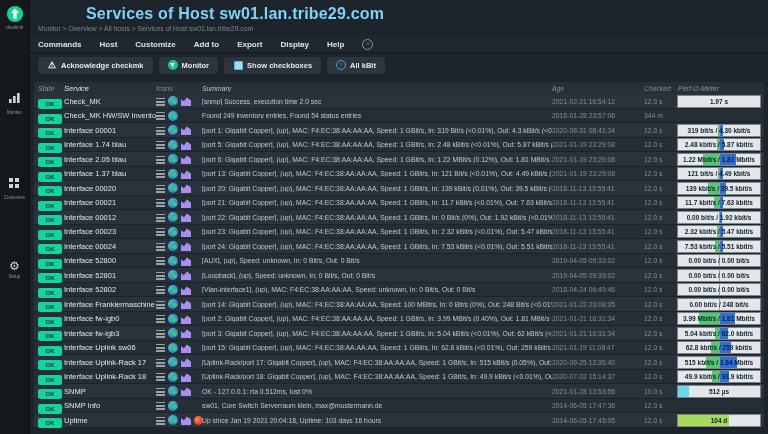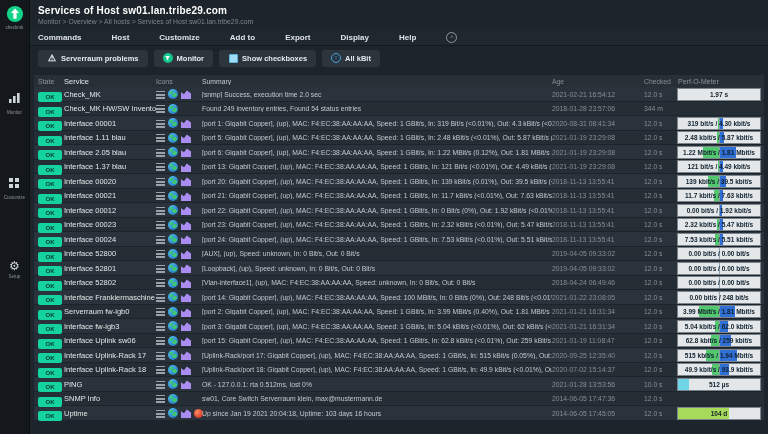--- a/index.html
+++ b/index.html
@@ -13,44 +13,44 @@
   .logo svg { width:18px; height:18px; display:block; margin:0 auto; }
   .side-label { font-size:4.5px; color:#8b949b; text-align:center; margin-top:2px; white-space:nowrap; }
   .side-item { text-align:center; cursor:pointer; }
   .side-item.first { margin-top:52px; }
   .side-item + .side-item { margin-top:60px; }
   .side-ico { display:block; margin:0 auto; }
 
   
   .main { flex:1; display:flex; flex-direction:column; min-width:0; }
   .hdr { padding:5px 0 0 8px; }
-  .title { font-size:10px; font-weight:bold; color:#ffffff; letter-spacing:.2px; }
+  .title { font-size:16px; font-weight:bold; color:#7dd3fc; letter-spacing:.2px;margin-left:48px; }
   .breadcrumb { font-size:6.8px; color:#7e868d; margin-top:2px; }
 
-  .menubar { display:flex; align-items:center; gap:30px; height:17px; padding-left:8px;
+  .menubar { display:flex; align-items:center; gap:18px; height:17px; padding-left:8px;
              margin-top:4px; background:#20282f; border-bottom:1px solid #12181e; }
   .menu-item { font-size:8px; font-weight:bold; color:#dde2e6; cursor:pointer; }
   .collapse { width:11px; height:11px; border:1px solid #8d969d; border-radius:50%;
               color:#8d969d; font-size:7px; line-height:9px; text-align:center; cursor:pointer; }
 
   .toolbar { display:flex; gap:6px; align-items:center; height:24px; padding:0 8px; }
   .tb-btn { display:flex; align-items:center; gap:4px; background:#2c353c; border-radius:3px;
             height:17px; padding:0 9px; font-size:7.5px; font-weight:bold; color:#e6eaed; cursor:pointer; }
   .tb-ic { display:inline-flex; width:10px; height:10px; align-items:center; justify-content:center; flex:none; }
   .warn { color:#eef2f5; font-size:9px; line-height:10px; }
   .filter-circle { width:10px; height:10px; border-radius:50%; background:var(--filter_green); display:flex; align-items:center; justify-content:center; }
   .cb-square { width:9px; height:9px; background:var(--checkbox_blue); border:1px solid #5db4dd; border-radius:1px; }
   .allhosts-circle { width:10px; height:10px; border-radius:50%; border:1px solid var(--link_blue);
                      color:var(--link_blue); font-size:7px; line-height:8px; text-align:center; font-weight:bold; }
 
   
   .table-wrap { margin:5px 4px 0 4px; flex:1; }
   .host-header { height:13px; background:#4a525a; color:#f2f4f6; font-size:7.5px; font-weight:bold;
                  line-height:13px; padding-left:5px; cursor:pointer; }
-  .thead { display:flex; align-items:center; height:12px; background:#273037; color:#8d969d; font-size:7px; }
+  .thead { display:flex; align-items:center; height:12px; background:#273037; color:#8d969d; font-size:7px;font-style:italic; }
   .thead .cell { cursor:pointer; }
   .cell { flex:none; }
   .c-state   { width:30px; padding-left:4px; }
   .c-service { width:92px; font-size:7.5px; color:#e2e6e9; white-space:nowrap; overflow:hidden; }
   .c-icons   { width:46px; display:flex; align-items:center; }
   .c-summary { flex:1 1 auto; min-width:0; font-size:6.8px; color:#c3c9ce; white-space:nowrap; overflow:hidden; padding-right:6px; }
   .c-age     { width:92px; font-size:6.8px; color:#868f96; white-space:nowrap; }
   .c-checked { width:34px; font-size:6.8px; color:#868f96; }
   .c-perf    { width:86px; }
 
@@ -139,21 +139,21 @@
       <span class="menu-item">Add to</span>
       <span class="menu-item">Export</span>
       <span class="menu-item">Display</span>
       <span class="menu-item">Help</span>
       <span class="collapse">^</span>
     </nav>
 
     <div class="toolbar">
       <div class="tb-btn">
         <span class="tb-ic warn">⚠</span>
-        <span>Serverraum problems</span>
+        <span>Acknowledge checkmk</span>
       </div>
       <div class="tb-btn">
         <span class="tb-ic">
           <span class="filter-circle">
               <svg viewBox="0 0 10 10" width="7" height="7">
                 <path d="M1.5 1.5 h7 L6 5 v3.2 L4 6.6 V5 Z" fill="#ffffff"></path>
               </svg>
             </span>
         </span>
         <span>Monitor</span>
@@ -234,21 +234,21 @@
             <div class="cell c-perf">
               <div class="meter duo">
                 <i class="fill in" style="width: 1.5%; right: 50%;"></i>
                 <i class="fill out" style="width: 5%; left: 50%;"></i>
                 <b class="mlabel">319 bit/s / 4.30 kbit/s</b>
               </div>
             </div>
           </div>
           <div class="trow">
             <div class="cell c-state"><span class="okbadge">OK</span></div>
-            <div class="cell c-service">Interface 1.11 blau</div>
+            <div class="cell c-service">Interface 1.74 blau</div>
             <div class="cell c-icons">
               <span class="ic ic-menu"></span>
               <span class="ic ic-globe"></span>
               <span class="ic ic-graph">
                 <svg viewBox="0 0 10 10">
                   <path d="M0 10 V3.2 l3 2 L5.8 1.4 10 4.6 V10 Z" fill="#ab8df2"></path>
                 </svg>
               </span>
             </div>
             <div class="cell c-summary">[port 5: Gigabit Copper], (up), MAC: F4:EC:38:AA:AA:AA, Speed: 1 GBit/s, In: 2.48 kBit/s (&lt;0.01%), Out: 5.87 kBit/s (&lt;0.01%)</div>
@@ -510,21 +510,21 @@
             <div class="cell c-perf">
               <div class="meter duo">
                 <i class="fill in" style="width: 0.5%; right: 50%;"></i>
                 <i class="fill out" style="width: 1.5%; left: 50%;"></i>
                 <b class="mlabel">0.00 bit/s / 248 bit/s</b>
               </div>
             </div>
           </div>
           <div class="trow">
             <div class="cell c-state"><span class="okbadge">OK</span></div>
-            <div class="cell c-service">Serverraum fw-igb0</div>
+            <div class="cell c-service">Interface fw-igb0</div>
             <div class="cell c-icons">
               <span class="ic ic-menu"></span>
               <span class="ic ic-globe"></span>
               <span class="ic ic-graph">
                 <svg viewBox="0 0 10 10">
                   <path d="M0 10 V3.2 l3 2 L5.8 1.4 10 4.6 V10 Z" fill="#ab8df2"></path>
                 </svg>
               </span>
             </div>
             <div class="cell c-summary">[port 2: Gigabit Copper], (up), MAC: F4:EC:38:AA:AA:AA, Speed: 1 GBit/s, In: 3.99 MBit/s (0.40%), Out: 1.81 MBit/s (0.18%)</div>
@@ -625,21 +625,21 @@
             <div class="cell c-perf">
               <div class="meter duo">
                 <i class="fill in" style="width: 8%; right: 50%;"></i>
                 <i class="fill out" style="width: 12%; left: 50%;"></i>
                 <b class="mlabel">49.9 kbit/s / 93.9 kbit/s</b>
               </div>
             </div>
           </div>
           <div class="trow">
             <div class="cell c-state"><span class="okbadge">OK</span></div>
-            <div class="cell c-service">PING</div>
+            <div class="cell c-service">SNMP</div>
             <div class="cell c-icons">
               <span class="ic ic-menu"></span>
               <span class="ic ic-globe"></span>
               <span class="ic ic-graph">
                 <svg viewBox="0 0 10 10">
                   <path d="M0 10 V3.2 l3 2 L5.8 1.4 10 4.6 V10 Z" fill="#ab8df2"></path>
                 </svg>
               </span>
             </div>
             <div class="cell c-summary">OK - 127.0.0.1: rta 0.512ms, lost 0%</div>

